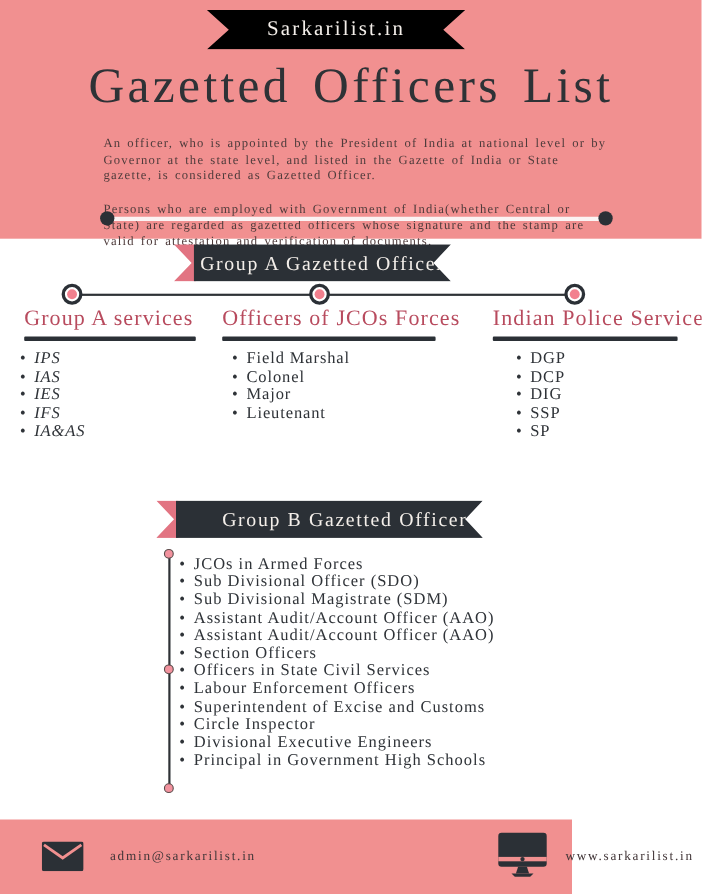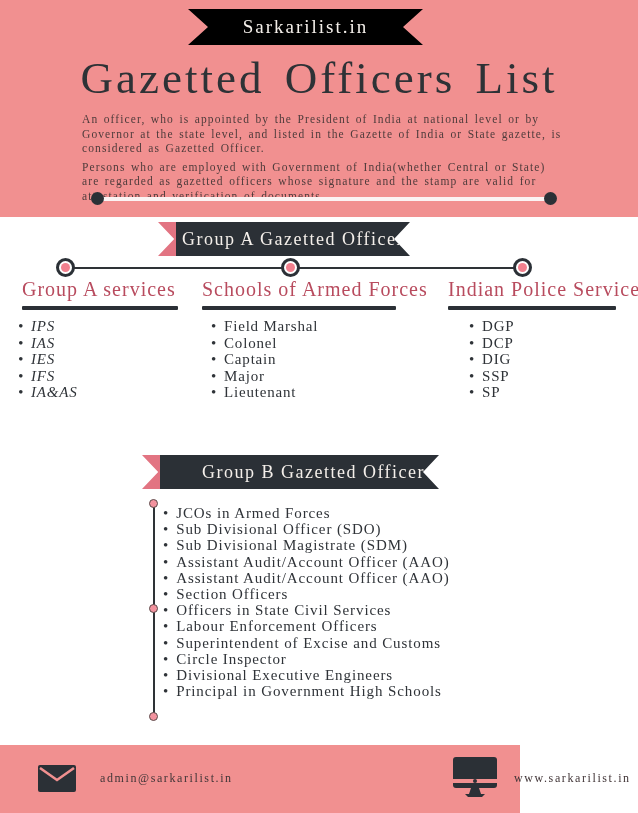--- a/index.html
+++ b/index.html
@@ -16,21 +16,21 @@
     color:#F4EFEA;font-size:19px;letter-spacing:2px;line-height:36px;text-align:center;
   }
   .title{
     position:absolute;left:0;top:52px;width:638px;text-align:center;
     color:#2E3236;font-size:45px;letter-spacing:3px;word-spacing:6px;white-space:nowrap;
   }
   .intro{
     position:absolute;left:78px;top:108px;width:494px;
     color:#4E3B3B;font-size:11.5px;line-height:1.27;letter-spacing:1.1px;word-spacing:1.5px;
   }
-  .intro p{margin:4px;}
+  .intro p{margin:16px;}
   .divider{position:absolute;left:97px;top:197px;width:454px;height:4px;background:#FBF3F3;border-radius:2px;}
   .divider .dot{position:absolute;top:-5px;width:13px;height:13px;border-radius:50%;background:#2B3036;}
   .divider .dot.left{left:-6px;}
   .divider .dot.right{right:-6px;}
 
   
   .ribbon{
     position:absolute;height:34px;background:#2B3036;
     clip-path:polygon(0 0,100% 0,calc(100% - 16px) 50%,100% 100%,0 100%);
     color:#F4EFEA;font-size:18px;letter-spacing:1.5px;line-height:34px;text-align:center;
@@ -116,26 +116,25 @@
     <ul class="bullet-list" style="margin-left:-4px;font-style:italic;">
       <li>IPS</li>
       <li>IAS</li>
       <li>IES</li>
       <li>IFS</li>
       <li>IA&amp;AS</li>
     </ul>
   </div>
 
   <div class="col" style="left:202px;">
-    <div class="col-heading">Schools of Armed Forces</div>
+    <div class="col-heading">Officers of JCOs Forces</div>
     <div class="col-underline" style="width:194px;"></div>
     <ul class="bullet-list" style="margin-left:9px;">
       <li>Field Marshal</li>
       <li>Colonel</li>
-      <li>Captain</li>
       <li>Major</li>
       <li>Lieutenant</li>
     </ul>
   </div>
 
   <div class="col" style="left:448px;">
     <div class="col-heading">Indian Police Service</div>
     <div class="col-underline" style="width:168px;"></div>
     <ul class="bullet-list" style="margin-left:21px;">
       <li>DGP</li>

